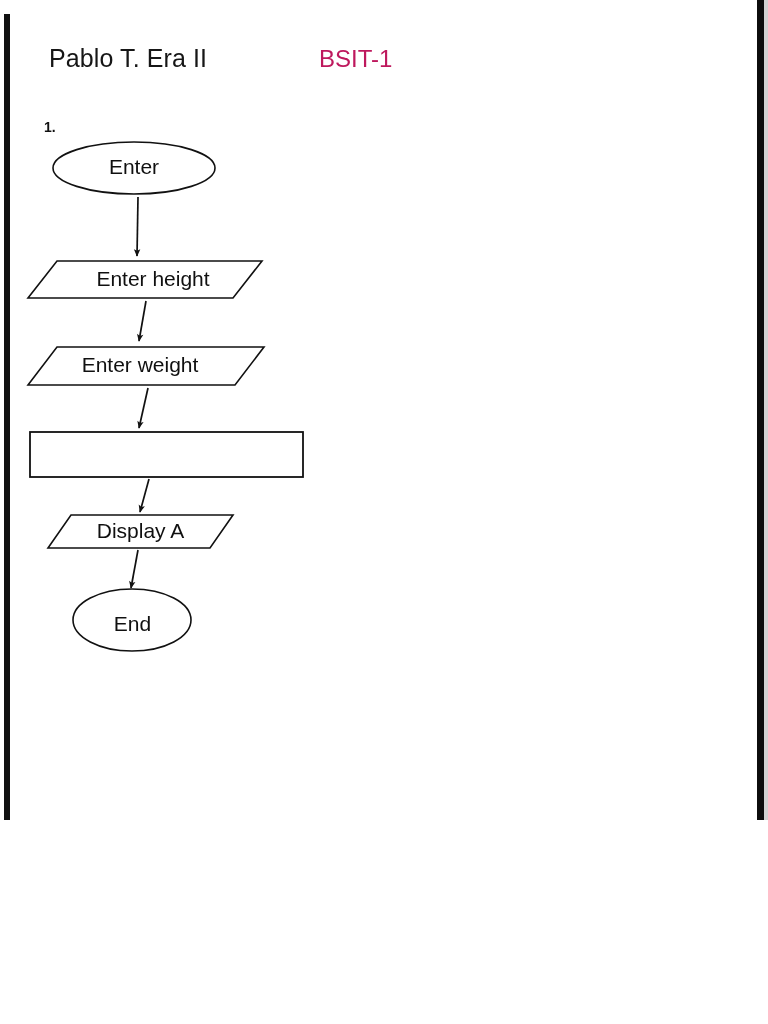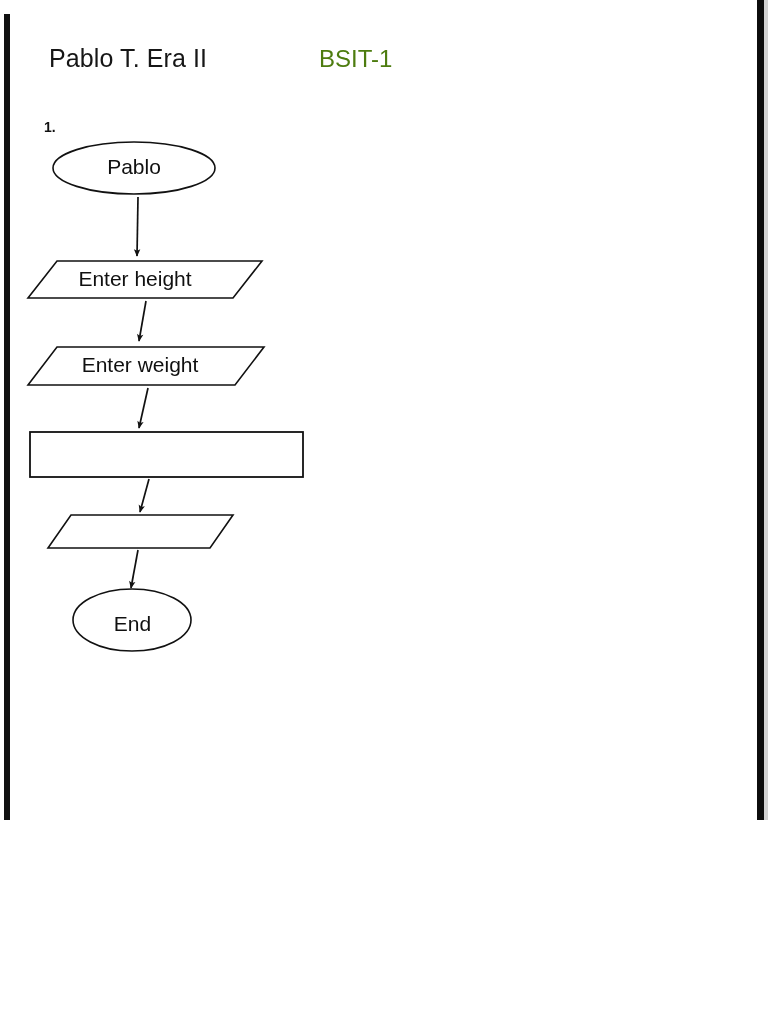--- a/index.html
+++ b/index.html
@@ -83,21 +83,21 @@
     font-size: 25px;
     color: #161616;
     letter-spacing: 0.1px;
     white-space: nowrap;
   }
   .hdr-course {
     position: absolute;
     left: 319px;
     top: 1px;
     font-size: 24px;
-    color: #4d7c0f;
+    color: #be185d;
     white-space: nowrap;
   }
 
   
   .item-number {
     position: absolute;
     left: 44px;
     top: 119px;
     font-size: 14px;
     font-weight: bold;
@@ -113,21 +113,21 @@
     height: 1024px;
   }
   .node-label {
     position: absolute;
     font-size: 21px;
     color: #101010;
     white-space: nowrap;
     text-align: center;
   }
   .lbl-start   { left: 53px;  top: 155px; width: 162px; }
-  .lbl-height  { left: 18px;  top: 267px; width: 234px; }
+  .lbl-height  { left: 36px;  top: 267px; width: 234px; }
   .lbl-weight  { left: 25px;  top: 353px; width: 230px; text-align: center; }
   .lbl-process { left: 30px;  top: 440px; width: 273px; }
   .lbl-display { left: 48px;  top: 519px; width: 185px; }
   .lbl-end     { left: 73px;  top: 612px; width: 119px; }
 </style>
 </head>
 <body>
 
 <div id="page">
 
@@ -168,18 +168,19 @@
 
     <line x1="149" y1="479" x2="140" y2="512" stroke="#111111" stroke-width="1.7" marker-end="url(#arrowhead)"></line>
 
     <polygon points="71,515 233,515 210,548 48,548" fill="#ffffff" stroke="#111111" stroke-width="1.6"></polygon>
 
     <line x1="138" y1="550" x2="131" y2="588" stroke="#111111" stroke-width="1.7" marker-end="url(#arrowhead)"></line>
 
     <ellipse cx="132" cy="620" rx="59" ry="31" fill="#ffffff" stroke="#111111" stroke-width="1.6"></ellipse>
   </svg>
 
-  <span class="node-label lbl-start">Pablo</span>
+  <span class="node-label lbl-start">Enter</span>
   <span class="node-label lbl-height">Enter height</span>
   <span class="node-label lbl-weight">Enter weight</span>
+  <span class="node-label lbl-display">Display A</span>
   <span class="node-label lbl-end">End</span>
 
 </div>
 
 </body></html>

